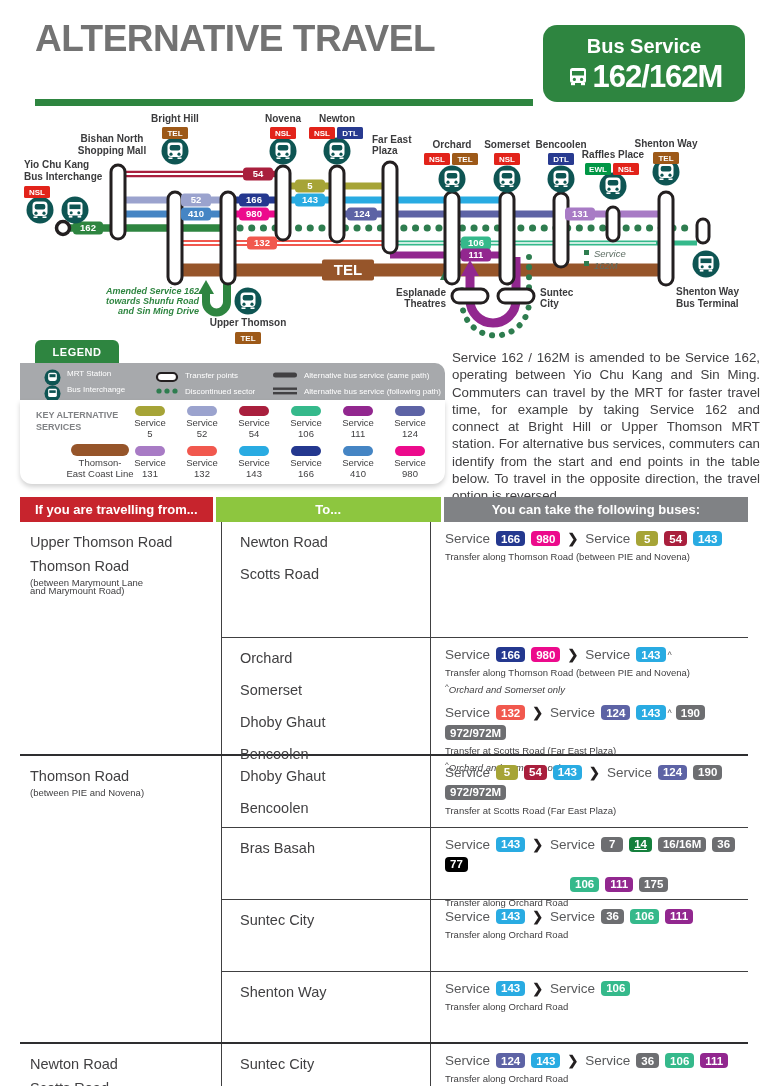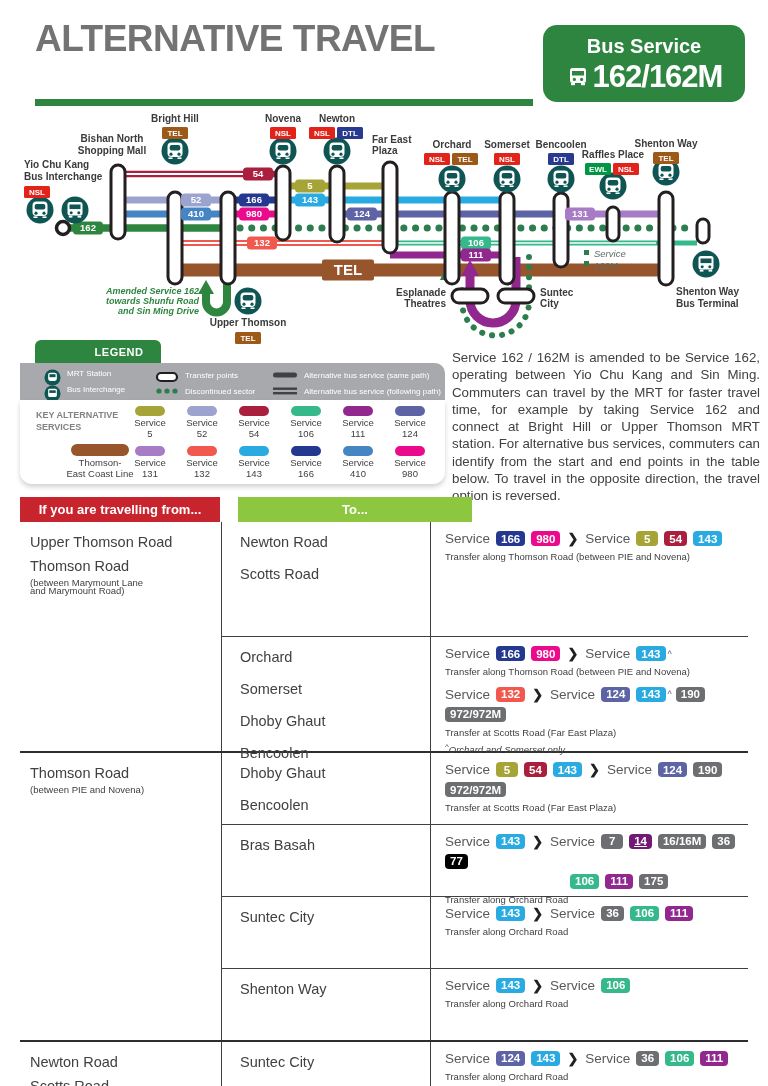--- a/index.html
+++ b/index.html
@@ -20,37 +20,37 @@
   .map{position:absolute;left:0;top:105px;}
   .st{font:bold 10px "Liberation Sans",sans-serif;fill:#3b3b3d;}
   .mb{font:bold 8px "Liberation Sans",sans-serif;fill:#fff;}
   .lb{font:bold 9.5px "Liberation Sans",sans-serif;fill:#fff;}
   .itx{font:italic bold 9px "Liberation Sans",sans-serif;fill:#2e8540;}
   .smx{font:italic 9.5px "Liberation Sans",sans-serif;fill:#5e6e64;}
   .teltx{font:bold 15px "Liberation Sans",sans-serif;fill:#fff;}
   
   .ltab{position:absolute;left:35px;top:340px;width:84px;height:23px;background:#2e8540;
         border-radius:6px 6px 0 0;color:#fff;font-weight:bold;font-size:11px;
-        display:flex;align-items:center;justify-content:center;letter-spacing:.5px;padding-left:42px;}
+        display:flex;align-items:center;justify-content:center;letter-spacing:.5px;}
   .lstrip{position:absolute;left:20px;top:363px;width:425px;height:37px;background:#a7a9ac;
           border-radius:0 10px 0 0;}
   .litem{position:absolute;display:flex;gap:6px;color:#fff;font-size:8px;white-space:nowrap;}
   .lcard{position:absolute;left:20px;top:400px;width:425px;height:84px;background:#fff;
          border-radius:0 0 12px 12px;box-shadow:0 3px 5px rgba(0,0,0,.18);}
   .keytitle{position:absolute;left:16px;top:10px;font-size:9px;font-weight:bold;color:#808285;line-height:1.3;}
   .svc{position:absolute;width:50px;text-align:center;font-size:9.5px;color:#414042;line-height:1.15;}
   .svc .sw{width:30px;height:10px;border-radius:5px;margin:0 auto 2px;}
   .telsvc{position:absolute;left:26px;top:44px;width:108px;text-align:center;font-size:9.5px;color:#414042;line-height:1.15;}
   .telsvc .sw{width:58px;height:12px;border-radius:6px;background:#96552a;margin:0 auto 2px;}
   
   .para{position:absolute;left:452px;top:349px;width:308px;font-size:13.3px;line-height:1.3;
         color:#414042;text-align:justify;}
   
   .ttable{position:absolute;left:20px;top:497px;width:728px;}
-  .thead{display:flex;gap:18px;}
+  .thead{display:flex;gap:3px;}
   .th{height:25px;display:flex;align-items:center;justify-content:center;color:#fff;
       font-weight:bold;font-size:13px;}
   .th1{width:200px;background:#c7242d;}
   .th2{width:234px;background:#8dc63f;}
   .th3{width:316px;background:#808285;}
   .tgroup{display:flex;border-top:2px solid #2e2e30;}
   .tgroup:first-of-type{border-top:none;}
   .fromcell{width:202px;border-right:1.5px solid #404041;padding:12px 8px 8px 10px;box-sizing:border-box;}
   .fromline{font-size:14.5px;color:#414042;margin-bottom:8px;}
   .fromline.small{font-size:9.5px;margin-top:-5px;margin-bottom:2px;}
@@ -406,20 +406,21 @@
         </div>
       </div>
   </div>
 
   <div class="para">Service 162 / 162M is amended to be Service 162, operating between Yio Chu Kang and Sin Ming. Commuters can travel by the MRT for faster travel time, for example by taking Service 162 and connect at Bright Hill or Upper Thomson MRT station. For alternative bus services, commuters can identify from the start and end points in the table below. To travel in the opposite direction, the travel option is reversed.</div>
 
   <div class="ttable">
     <div class="thead">
       <div class="th th1">If you are travelling from...</div>
       <div class="th th2">To...</div>
+      <div class="th th3">You can take the following buses:</div>
     </div>
     <div>
         <div class="tgroup">
           <div class="fromcell">
             <div class="fromline">Upper Thomson Road</div>
             <div class="fromline">Thomson Road</div>
             <div class="fromline small">(between Marymount Lane</div>
             <div class="fromline small">and Marymount Road)</div>
           </div>
           <div class="rowswrap">
@@ -456,20 +457,21 @@
                   <div class="bline">
                     <span class="svcword">Service</span>
                     <span class="badge" style="background: rgb(36, 56, 143);">166</span>
                     <span class="badge" style="background: rgb(236, 10, 140);">980</span>
                     <span class="arr">❯</span>
                     <span class="svcword">Service</span>
                     <span class="badge" style="background: rgb(41, 171, 226);">143</span>
                     <span class="bsup">^</span>
                   </div>
                   <div class="note">Transfer along Thomson Road (between PIE and Novena)</div>
+                  <div class="note"><span class="caret">^</span><em>Orchard and Somerset only</em></div>
                 </div>
                 <div class="option">
                   <div class="bline">
                     <span class="svcword">Service</span>
                     <span class="badge" style="background: rgb(241, 88, 78);">132</span>
                     <span class="arr">❯</span>
                     <span class="svcword">Service</span>
                     <span class="badge" style="background: rgb(93, 99, 165);">124</span>
                     <span class="badge" style="background: rgb(41, 171, 226);">143</span>
                     <span class="bsup">^</span>
@@ -516,21 +518,21 @@
                 <div class="toline">Bras Basah</div>
               </div>
               <div class="buscell">
                 <div class="option">
                   <div class="bline">
                     <span class="svcword">Service</span>
                     <span class="badge" style="background: rgb(41, 171, 226);">143</span>
                     <span class="arr">❯</span>
                     <span class="svcword">Service</span>
                     <span class="badge" style="background: rgb(109, 110, 113);">7</span>
-                    <span class="badge" style="background: #701a75; text-decoration: underline;">14</span>
+                    <span class="badge" style="background: #15803d; text-decoration: underline;">14</span>
                     <span class="badge" style="background: rgb(109, 110, 113);">16/16M</span>
                     <span class="badge" style="background: rgb(109, 110, 113);">36</span>
                     <span class="badge" style="background: #000000;">77</span>
                   </div>
                   <div class="bline">
                     <span class="pad" style="width: 125px;"></span>
                     <span class="badge" style="background: rgb(53, 185, 139);">106</span>
                     <span class="badge" style="background: rgb(146, 39, 143);">111</span>
                     <span class="badge" style="background: rgb(109, 110, 113);">175</span>
                   </div>

